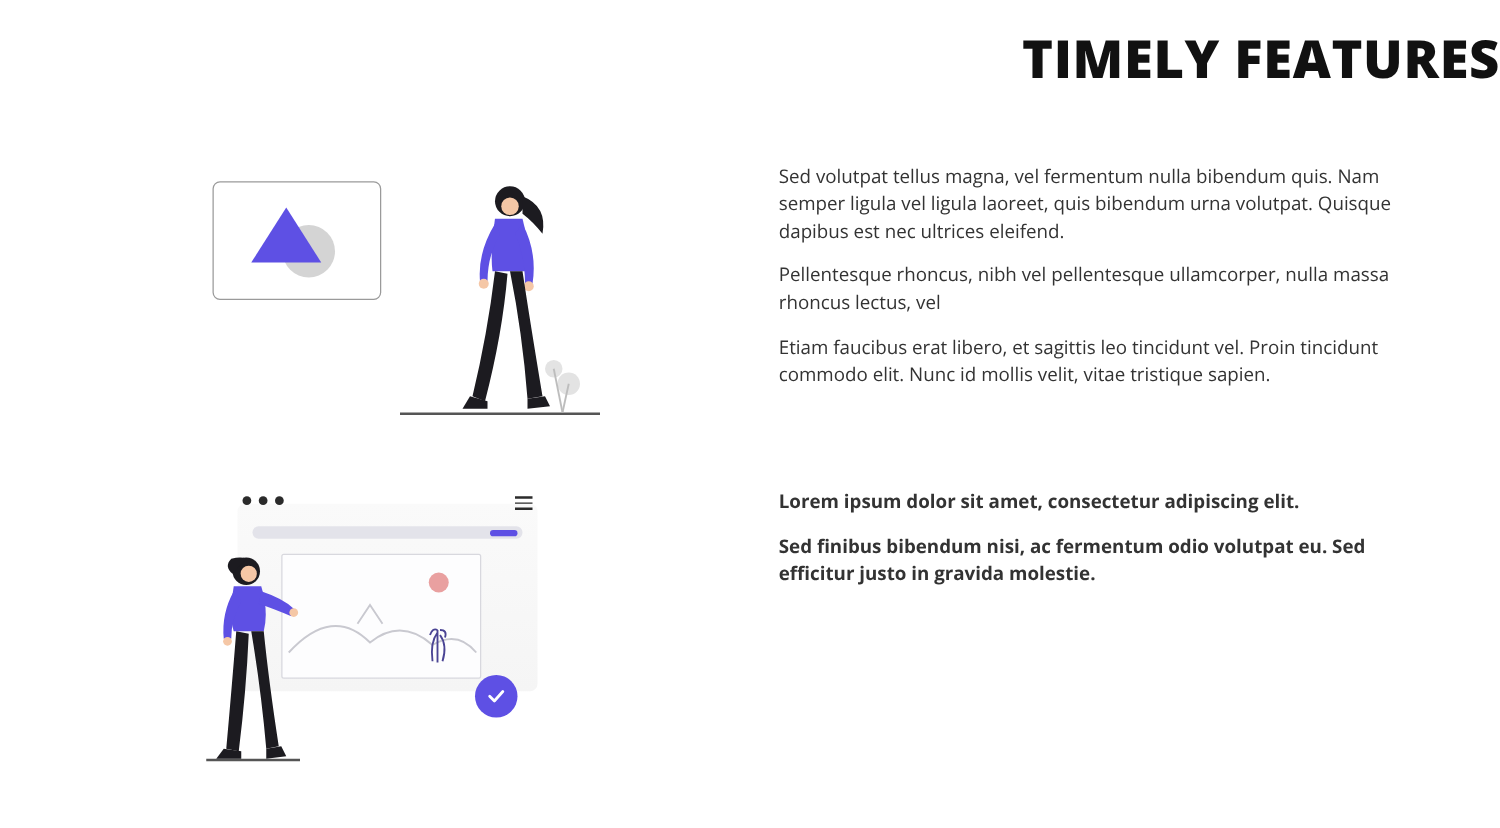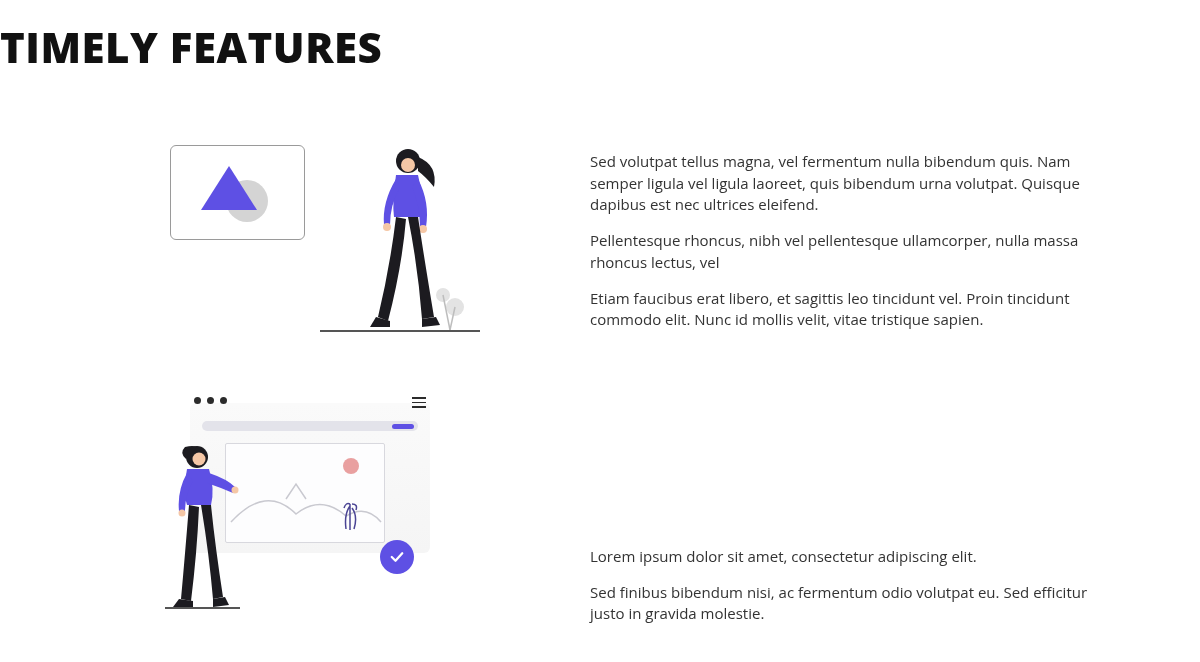--- a/index.html
+++ b/index.html
@@ -9,30 +9,31 @@
     background: #ffffff;
     font-family: "Open Sans", "Segoe UI", Tahoma, sans-serif;
     color: #333;
     overflow: hidden;
   }
   .page-title {
     font-family: "Open Sans", "Segoe UI", Tahoma, sans-serif;
     font-weight: 800;
     font-size: 42px;
     letter-spacing: 0.5px;
-    text-align: left;
+    text-align: right;
     color: #111;
     margin-top: 18px;
     margin-bottom: 50px;
   }
   .feature-row {
     display: flex;
-    align-items: flex-end;
+    align-items: flex-start;
     padding: 0 84px 0 170px;
     margin-bottom: 40px;
+    gap: 33px;
   }
   .illus {
     width: 310px;
     height: 220px;
     flex: 0 0 310px;
     position: relative;
   }
   .copy {
     flex: 1;
     padding-left: 110px;
@@ -180,21 +181,21 @@
       <path d="M62 172 L76 170 L80 178 L62 180 Z" fill="#1c1b20"></path>
     </svg>
   </div>
   <div class="copy">
     <p>Sed volutpat tellus magna, vel fermentum nulla bibendum quis. Nam semper ligula vel ligula laoreet, quis bibendum urna volutpat. Quisque dapibus est nec ultrices eleifend.</p>
     <p>Pellentesque rhoncus, nibh vel pellentesque ullamcorper, nulla massa rhoncus lectus, vel</p>
     <p>Etiam faucibus erat libero, et sagittis leo tincidunt vel. Proin tincidunt commodo elit. Nunc id mollis velit, vitae tristique sapien.</p>
   </div>
 </div>
 
-<div class="feature-row" style="margin-top:20px;">
+<div class="feature-row" style="margin-top:20px;font-weight:bold;">
   <div class="illus" style="height:240px;">
     <div class="browser">
       <div class="dots">
           <span></span>
           <span></span>
           <span></span>
         </div>
       <div class="hamb">
           <span></span>
           <span></span>

